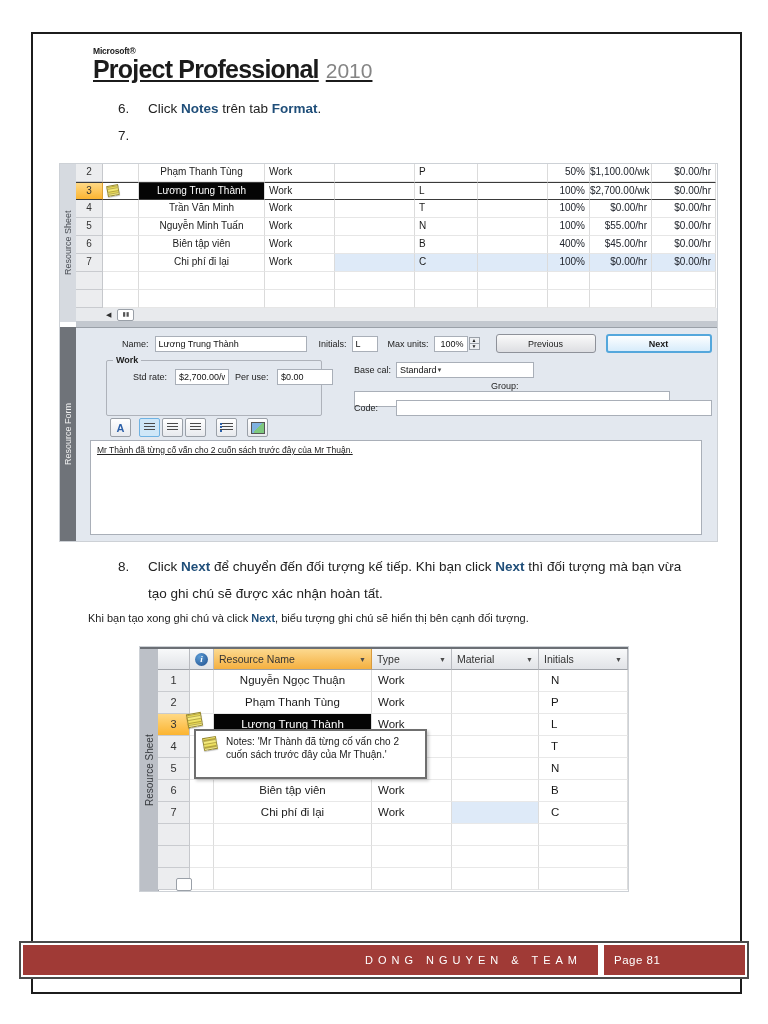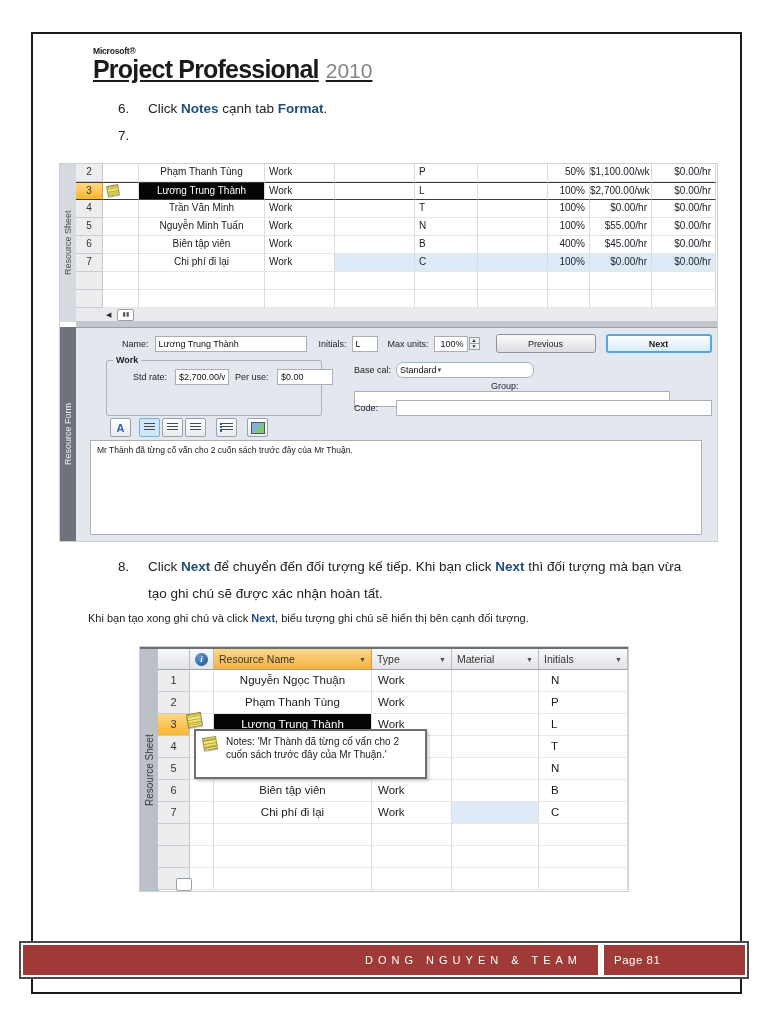--- a/index.html
+++ b/index.html
@@ -53,35 +53,35 @@
   .hscroll{left:16px;top:144px;width:641px;height:13px;background:#E8EAED;border-bottom:1px solid #c4c8cd;display:flex;align-items:center;}
   .hs-arrow{font-size:7px;color:#2e2e2e;margin-left:30px;}
   .hs-split{width:15px;height:10px;background:#fff;border:1px solid #9AA0A8;border-radius:2px;margin-left:6px;
             font-size:6px;line-height:9px;text-align:center;color:#555;}
   .splitter{left:16px;top:157px;width:641px;height:6px;background:#C3C8CF;}
 
   
   .form{left:16px;top:163px;width:641px;height:214px;background:#E3E8EF;border-top:1px solid #9aa0a8;box-sizing:border-box;font-size:9px;}
   .form label{color:#222;}
   .fin{box-sizing:border-box;border:1px solid #A9AFB8;background:#fff;font-family:inherit;font-size:9px;padding:0 3px;height:16px;color:#111;}
-  .fsel{display:flex;align-items:center;border-radius:7px;}
+  .fsel{display:flex;align-items:center;}
   .fsel .dd{font-size:6px;color:#444;}
   .btn{box-sizing:border-box;height:19px;font-family:inherit;font-size:9px;border-radius:3px;color:#1a1a1a;}
   .btn-prev{background:linear-gradient(#FAFAFA,#DDDEE2);border:1px solid #8E9199;}
   .btn-next{background:linear-gradient(#FDFEFF,#D7ECFB);border:2px solid #54A7DC;font-weight:bold;}
   .costs{border:1px solid #AEB2BA;border-radius:2px;}
   .costs .legend{position:absolute;top:-6px;left:6px;background:#E3E8EF;padding:0 3px;font-weight:bold;color:#222;}
   .frow{display:flex;align-items:center;margin-left:20px;}
   .tbtn{width:21px;height:19px;box-sizing:border-box;background:linear-gradient(#ffffff,#e8eaee);
         border:1px solid #9aa0a8;border-radius:2px;display:flex;align-items:center;justify-content:center;margin-right:2px;}
   .tbtn.pressed{background:#CFE7F8;border-color:#6FB2E2;}
   .icon-lines{width:11px;height:9px;background:repeating-linear-gradient(#4a4a4a 0 1px,transparent 1px 3px);}
   .icon-img{width:12px;height:10px;background:linear-gradient(135deg,#7fb2e0 0 50%,#7ec87e 50%);border:1px solid #555;}
   .notesbox{position:absolute;left:14px;top:112px;width:612px;height:95px;background:#fff;border:1px solid #A9AFB8;
-            font-size:8.5px;padding:4px 6px;box-sizing:border-box;color:#222;}
+            font-size:8.5px;padding:4px 6px;box-sizing:border-box;color:#222;text-decoration:underline;}
 
   
   .ss2{left:140px;top:647px;width:488px;height:242px;background:#fff;outline:1px solid #cdd1d6;border-top:2px solid #6b6f75;}
   .strip2{left:0;top:0;width:18px;height:242px;background:#BCC0C7;border-right:1px solid #a2a6ad;}
   .strip2 .vlabel{color:#35383d;font-size:10px;}
   .t2{left:18px;top:0;width:470px;}
   .t2-hdr,.t2-row{display:grid;grid-template-columns:32px 24px 158px 80px 87px 89px;}
   .t2-hdr{height:21px;}
   .h{box-sizing:border-box;background:linear-gradient(#F8F9FA,#E1E3E7);border-right:1px solid #B8BABF;border-bottom:1px solid #9FA2A8;
      font-size:10.5px;color:#333;display:flex;align-items:center;justify-content:space-between;padding:0 5px;}
@@ -117,21 +117,21 @@
 
 <div class="abs frame"></div>
 
 <div class="abs logo">
   <div class="ms">Microsoft®</div>
   <div class="prod"><span>Project Professional</span><span class="yr">2010</span></div>
 </div>
 
 <div class="abs step" style="top:99px;">
   <span class="stepnum">6.</span>
-  <span><span>Click </span><span class="kw">Notes</span><span> cạnh tab </span><span class="kw">Format</span><span>.</span></span>
+  <span><span>Click </span><span class="kw">Notes</span><span> trên tab </span><span class="kw">Format</span><span>.</span></span>
 </div>
 <div class="abs step" style="top:126px;">
   <span class="stepnum">7.</span>
 </div>
 
 <div class="abs ss1">
   <div class="abs strip-light">
     <div class="vlabel">Resource Sheet</div>
   </div>
   <div class="abs t1">

